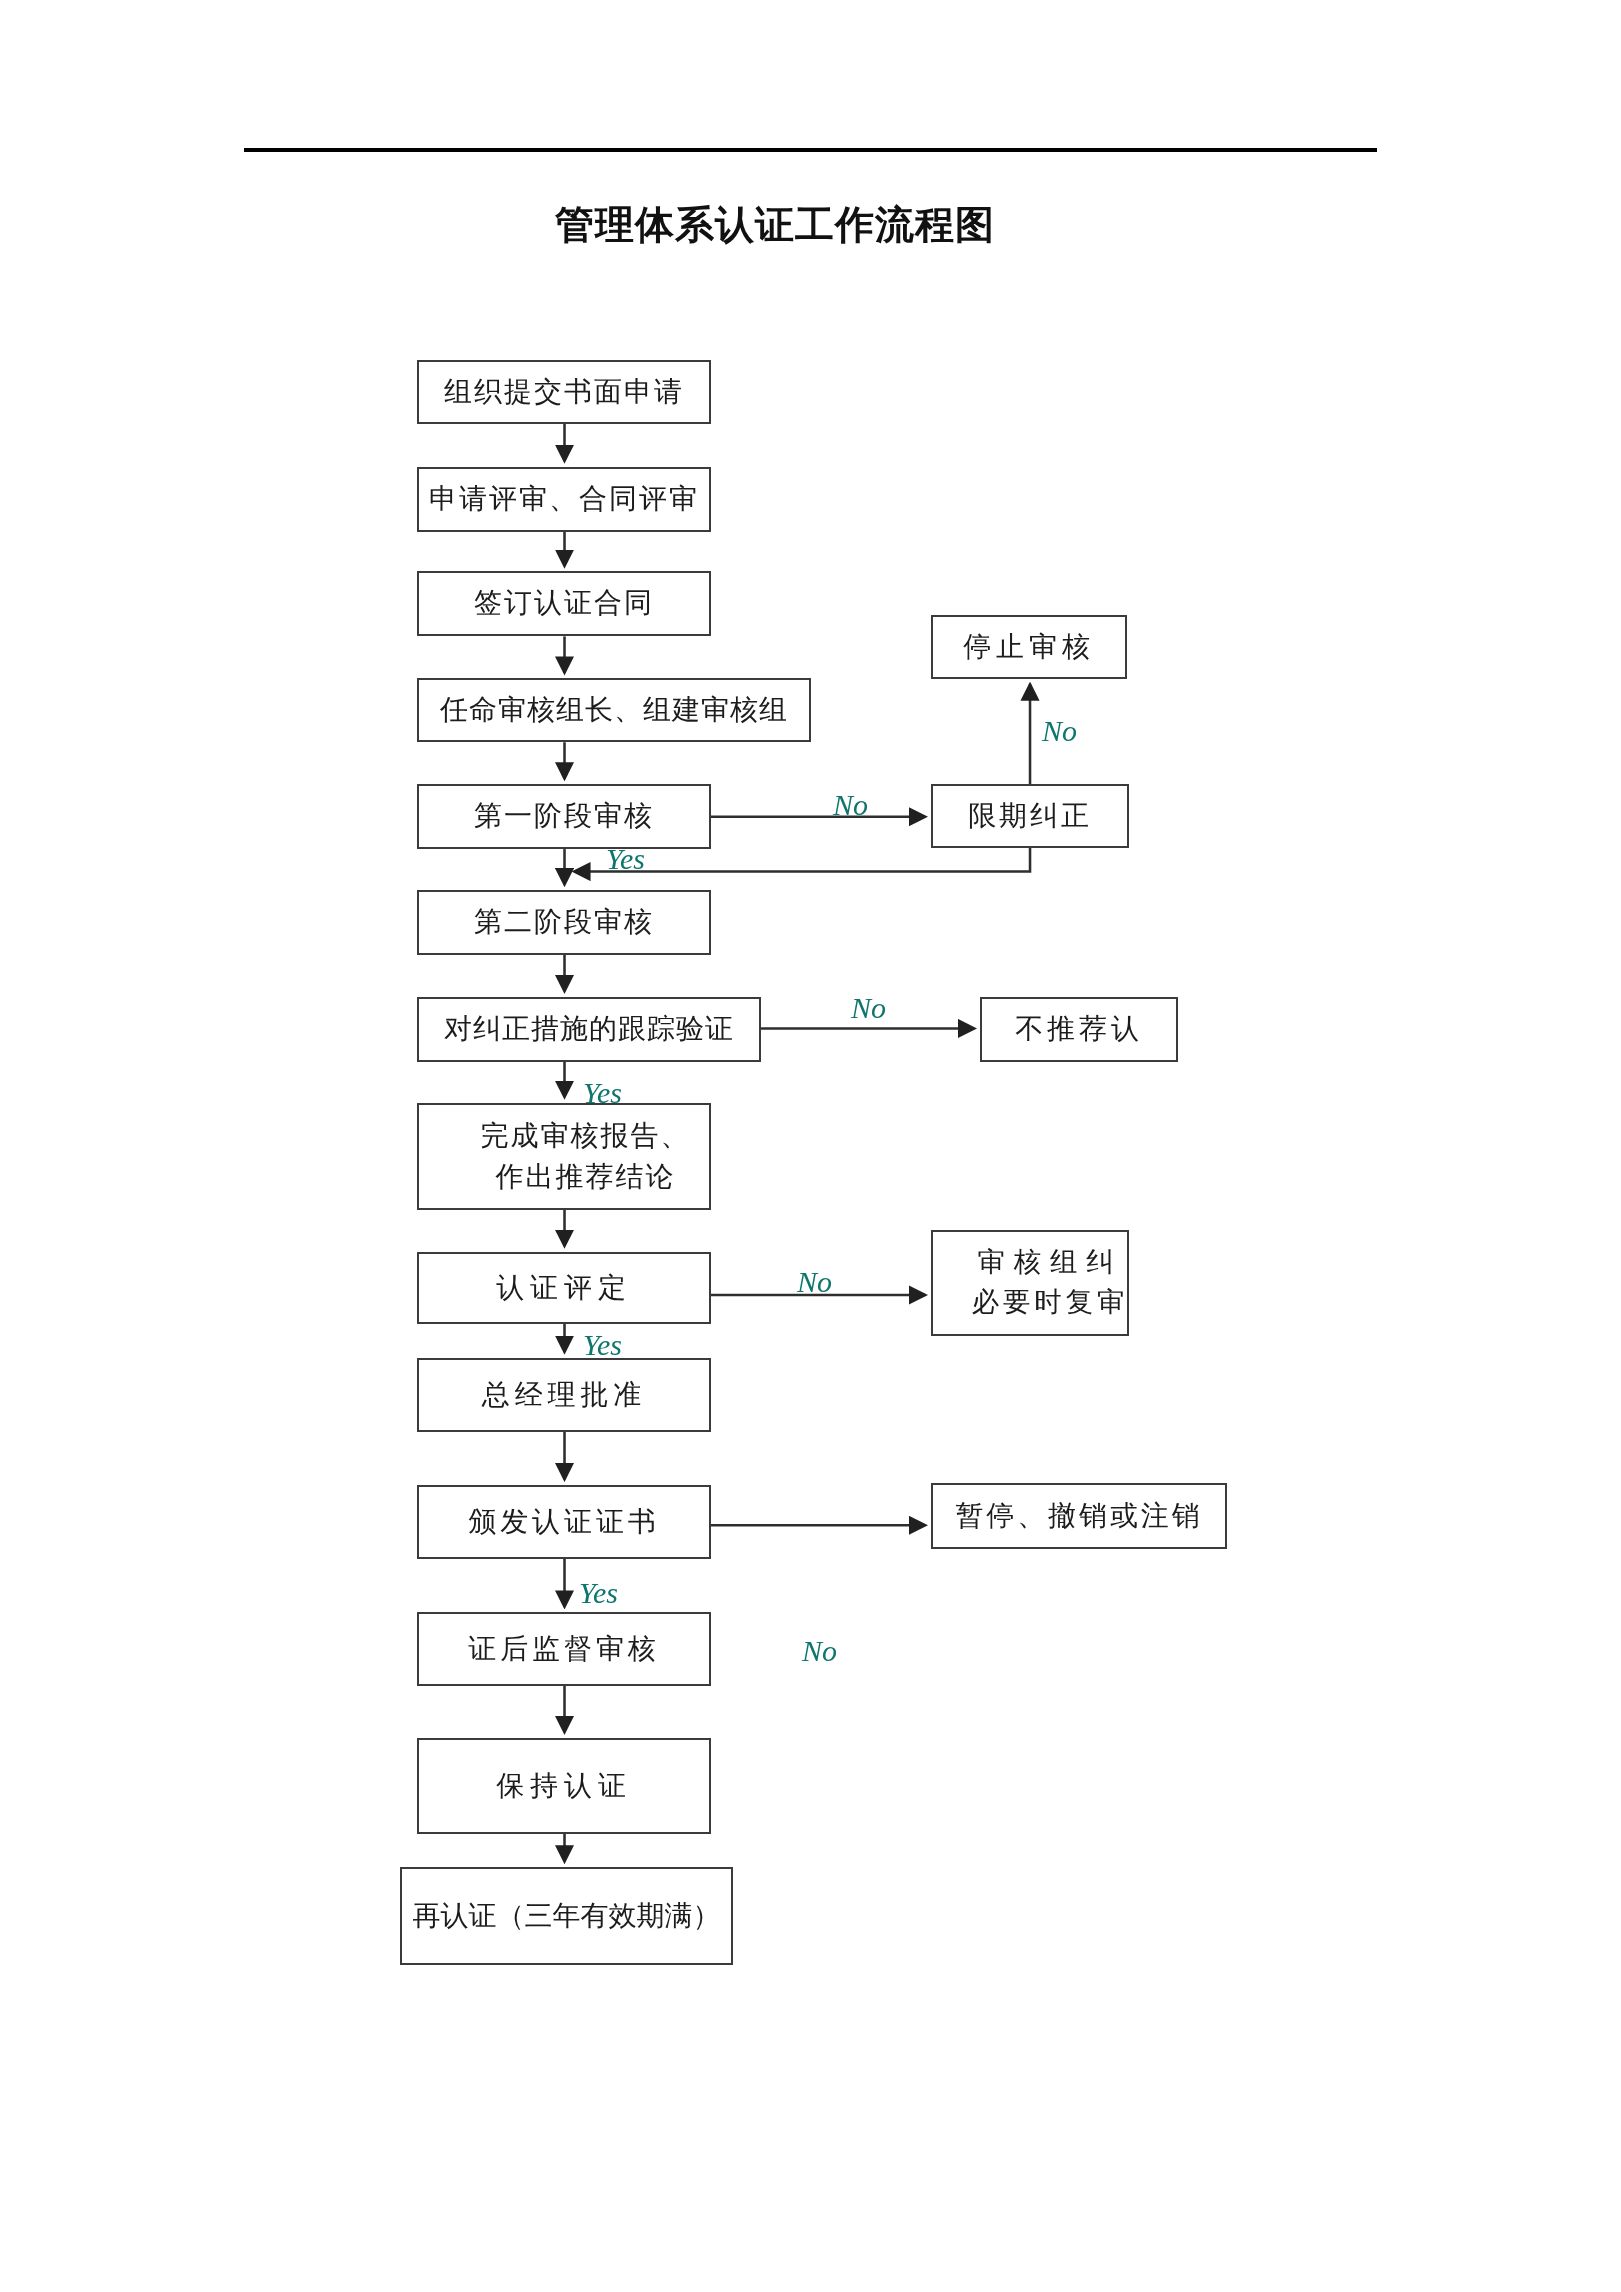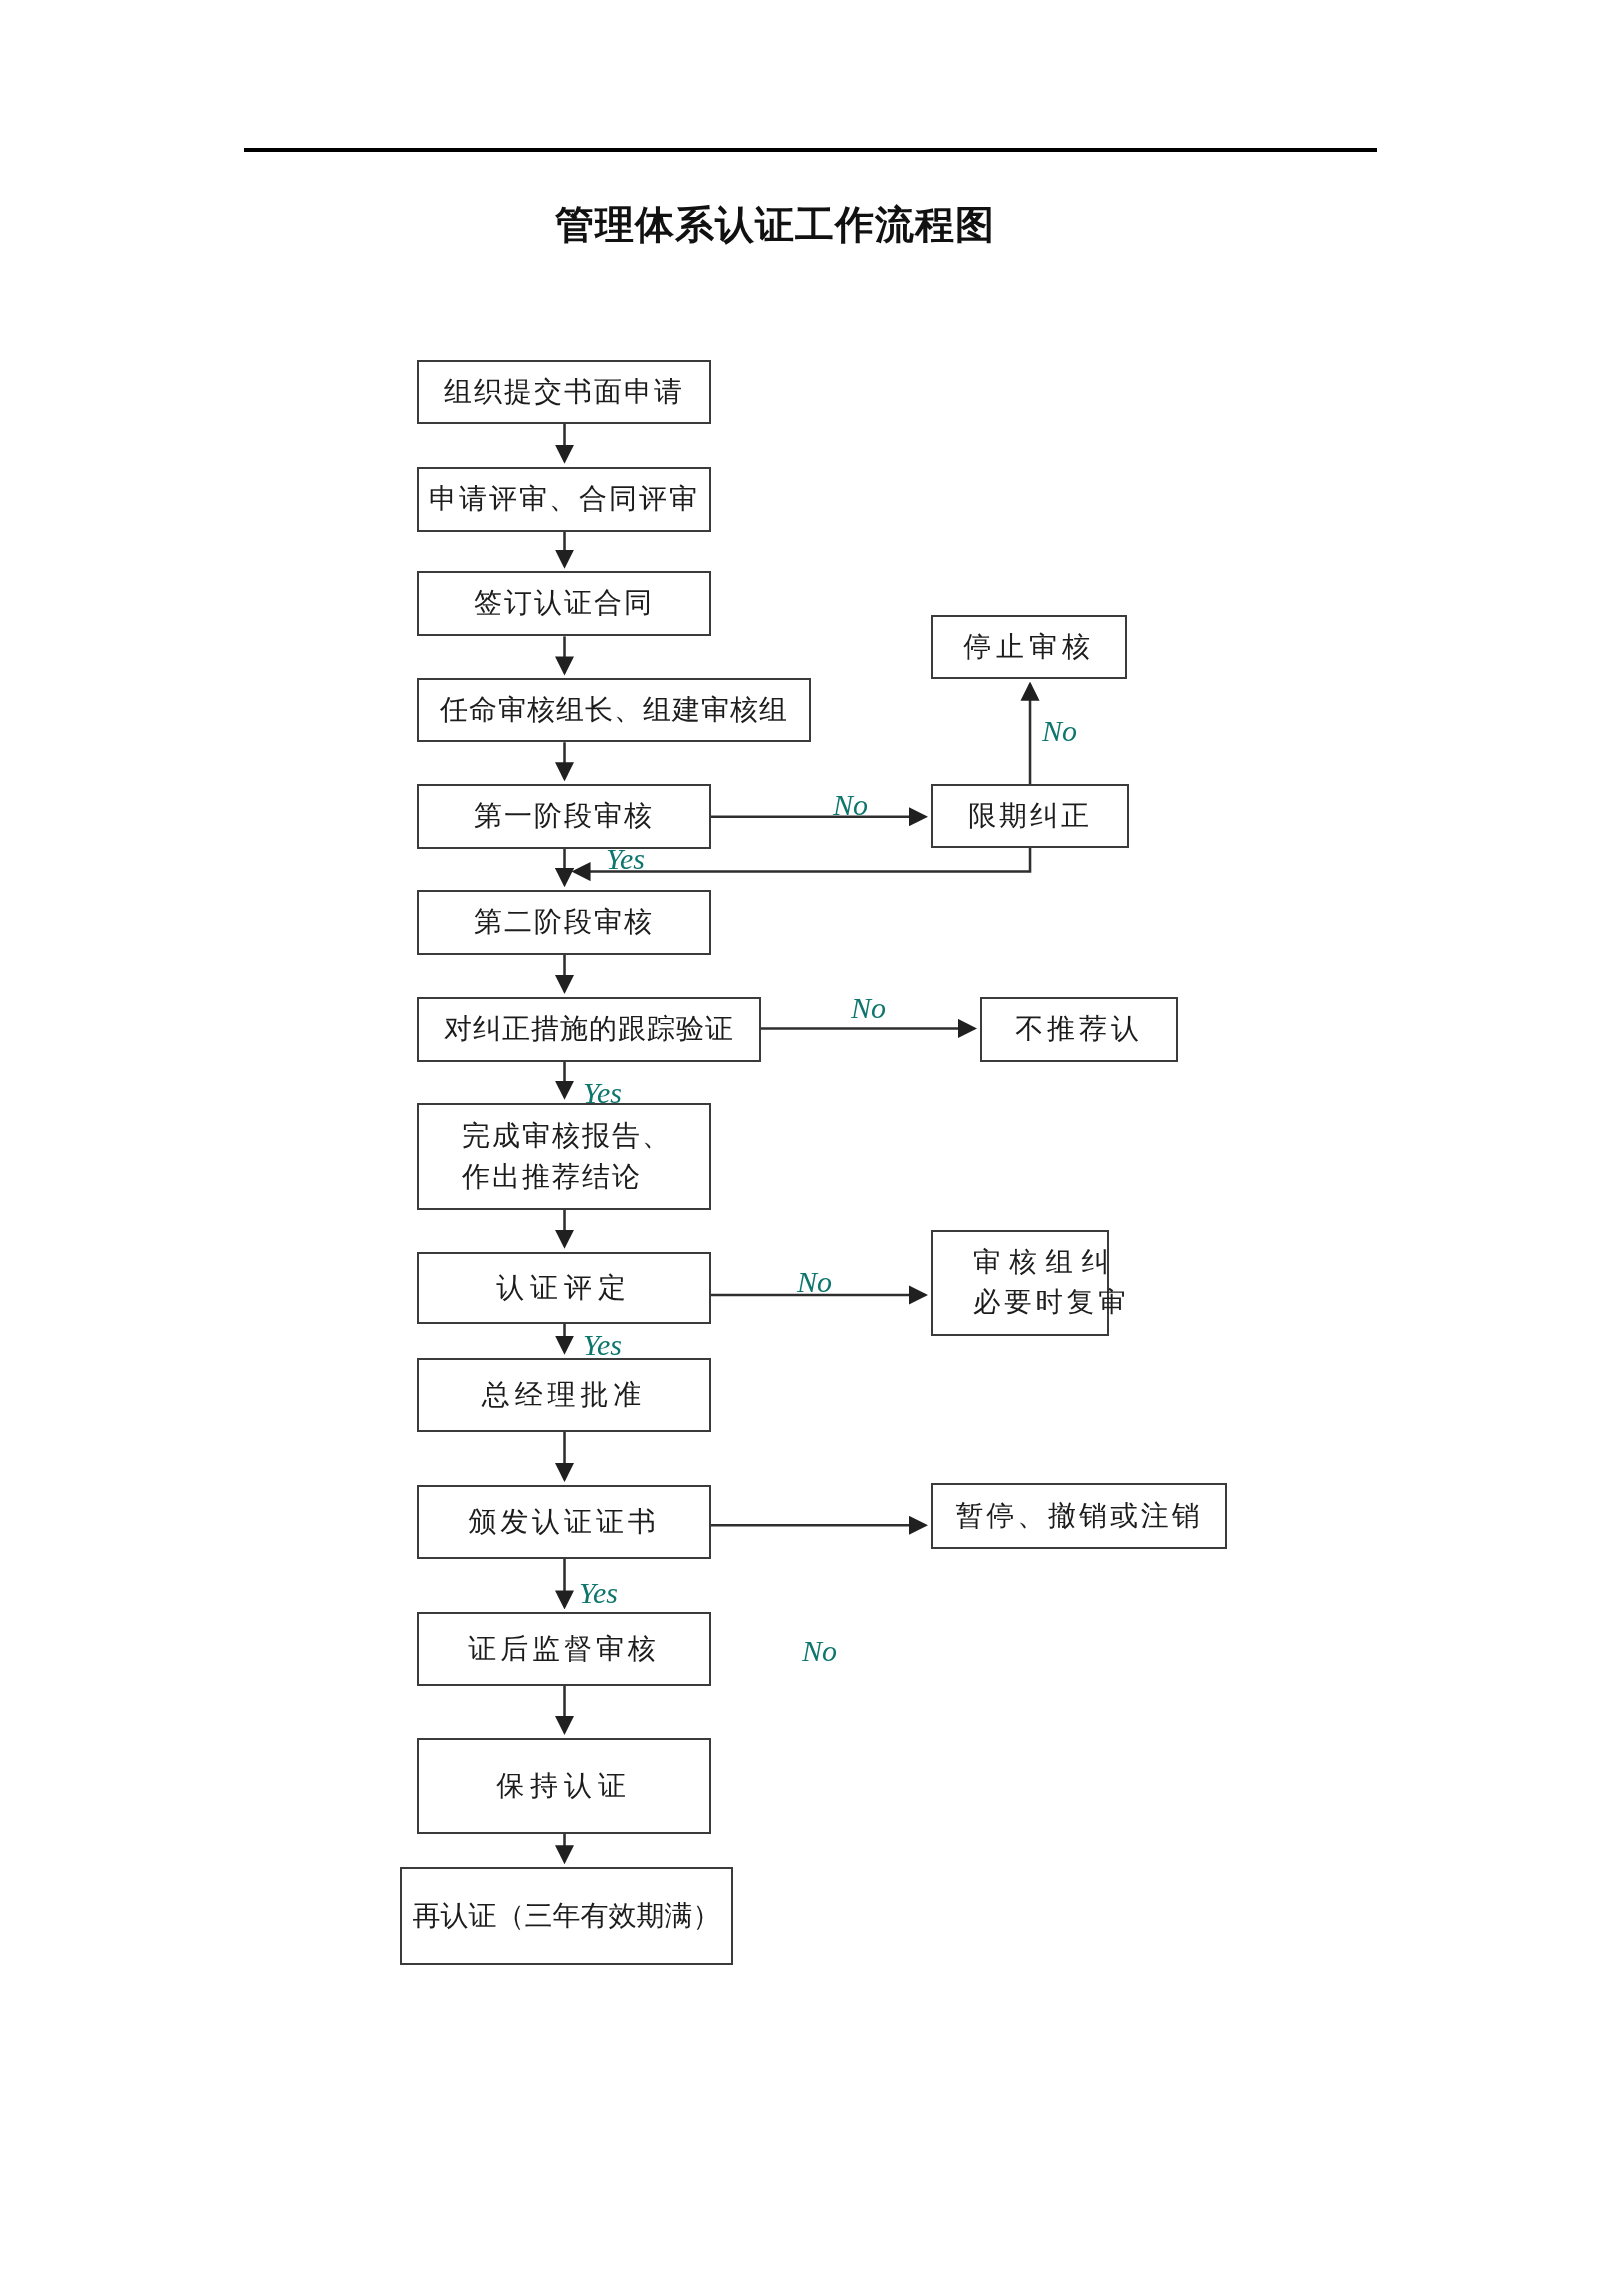--- a/index.html
+++ b/index.html
@@ -23,21 +23,21 @@
   .box{
     position:absolute;
     border:2.9px solid #3b3b3b;
     background:#ffffff;
     display:flex;flex-direction:column;justify-content:center;align-items:center;
     box-sizing:border-box;
     font-size:28px;letter-spacing:2px;line-height:1.45;
     text-align:left;white-space:nowrap;
     color:#1c1c1c;
   }
-  .box.align-left{align-items:flex-start;text-align:left;}
+  .box.align-left{align-items:center;text-align:left;}
   .edge-label{
     position:absolute;
     font-size:30px;line-height:1;color:#0f766e;
     white-space:nowrap;
     font-style:italic;
   }
   svg.wires{position:absolute;left:0;top:0;}
   svg.wires line, svg.wires polyline{stroke:#2e2e2e;stroke-width:2.6;fill:none;}
 </style>
 </head>
@@ -138,21 +138,21 @@
   </div>
 
   <div class="box" style="left:931px;top:784px;width:198px;height:64px;letter-spacing:2.9px">
     <span>限期纠正</span>
   </div>
 
   <div class="box" style="left:980px;top:997px;width:198px;height:65px;letter-spacing:3.9px">
     <span>不推荐认</span>
   </div>
 
-  <div class="box align-left" style="left:931px;top:1230px;width:178px;height:106px;padding-left:40px;font-size:27.4px">
+  <div class="box align-left" style="left:931px;top:1230px;width:198px;height:106px;padding-left:40px;font-size:27.4px">
     <span style="letter-spacing:8.8px">审核组纠</span>
     <span style="letter-spacing:3.9px">必要时复审</span>
   </div>
 
   <div class="box" style="left:931px;top:1483px;width:296px;height:66px;letter-spacing:2.9px">
     <span>暂停、撤销或注销</span>
   </div>
 
   <span class="edge-label" style="left:833px;top:790px">No</span>
   <span class="edge-label" style="left:606px;top:844px">Yes</span>

